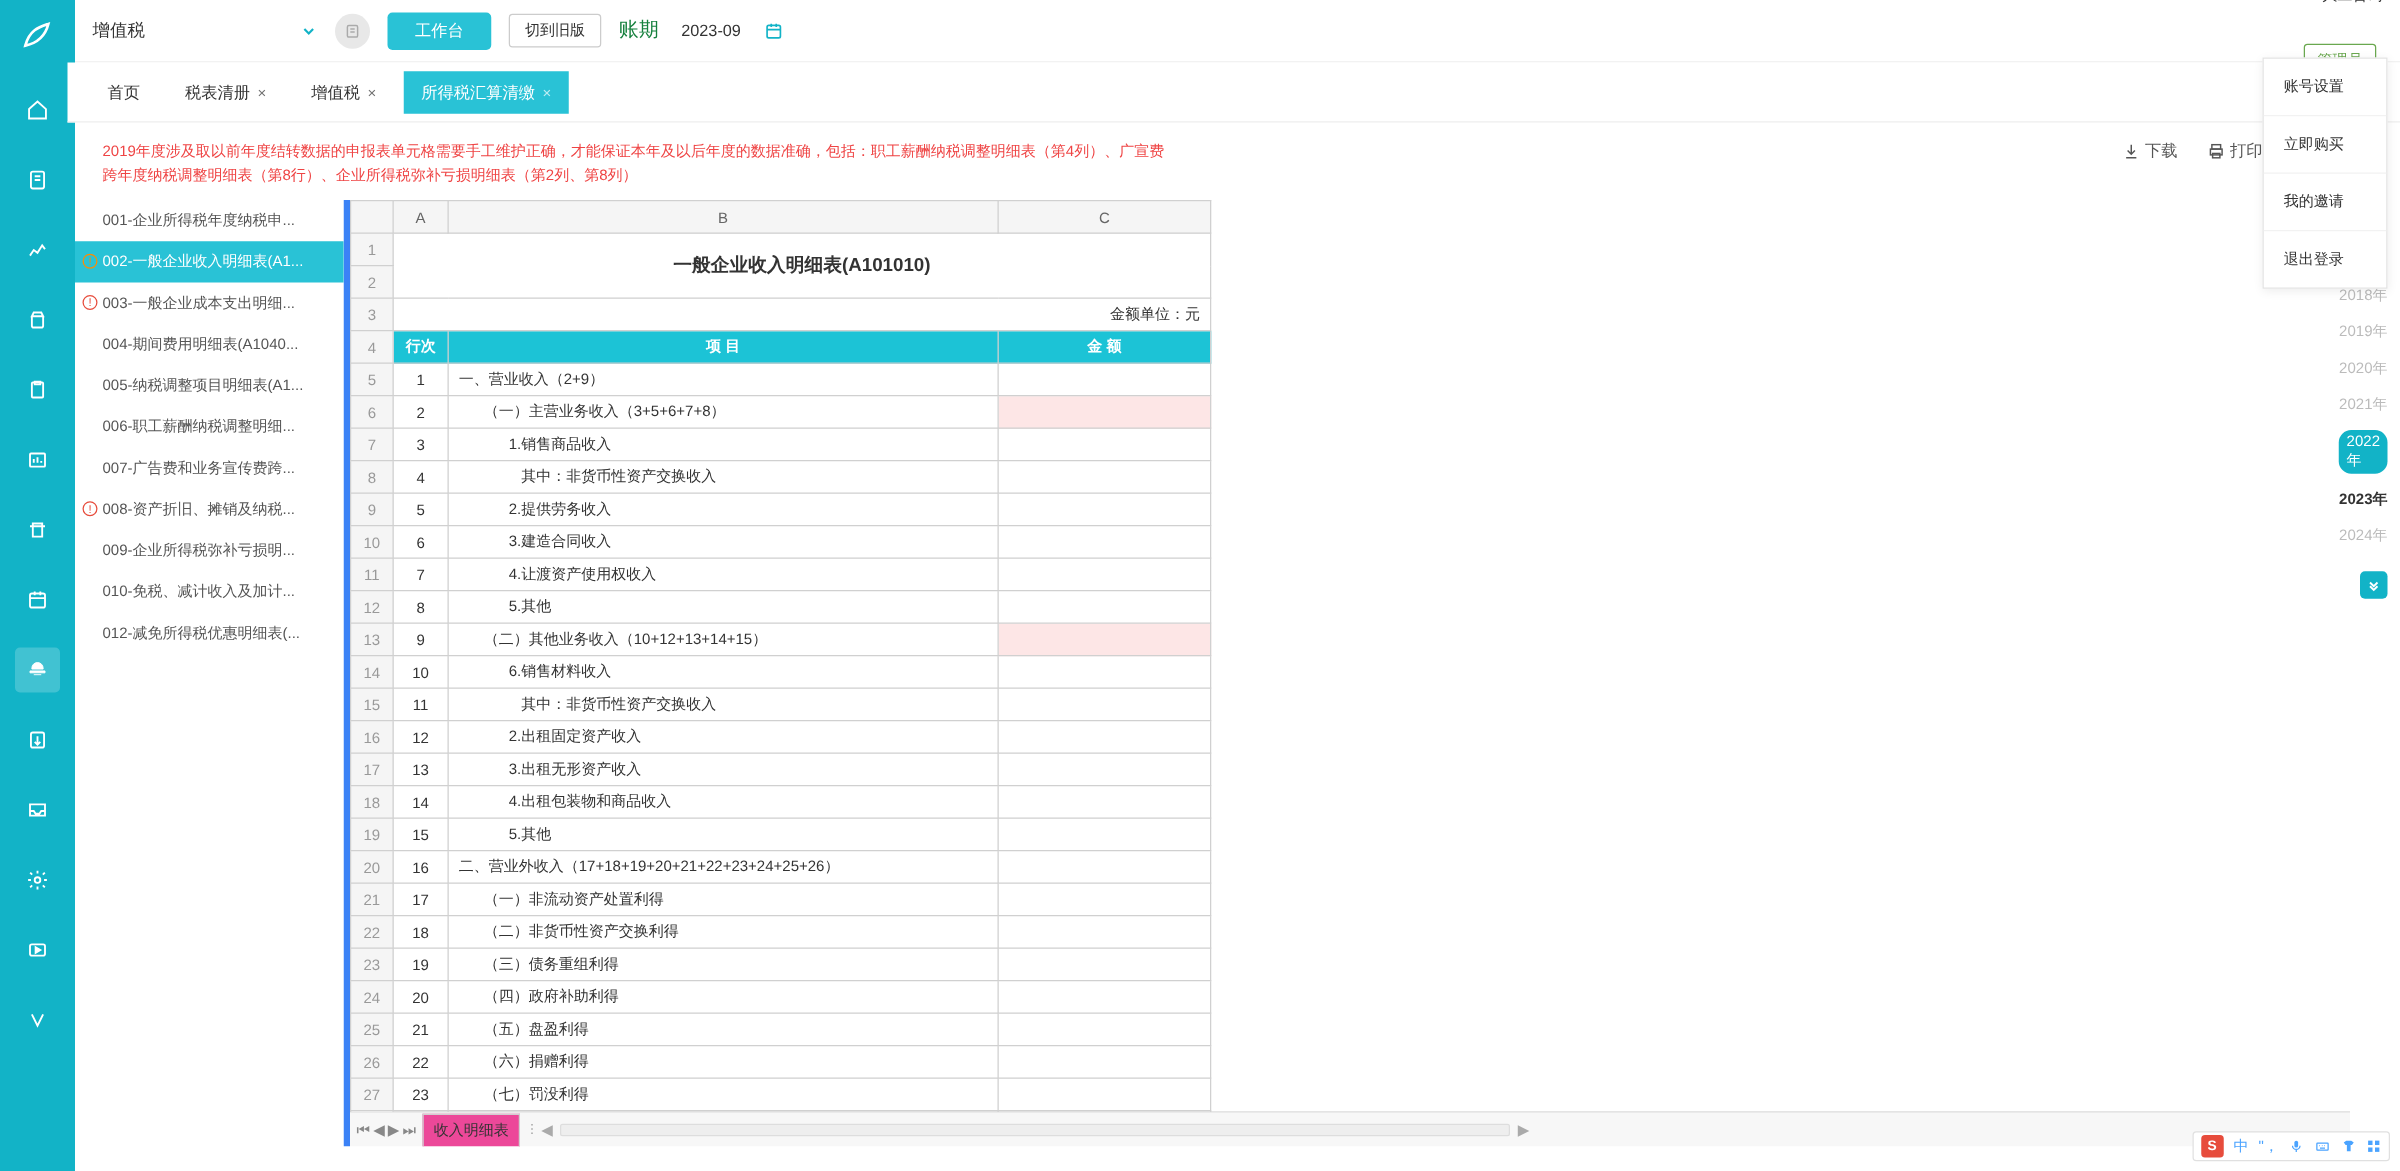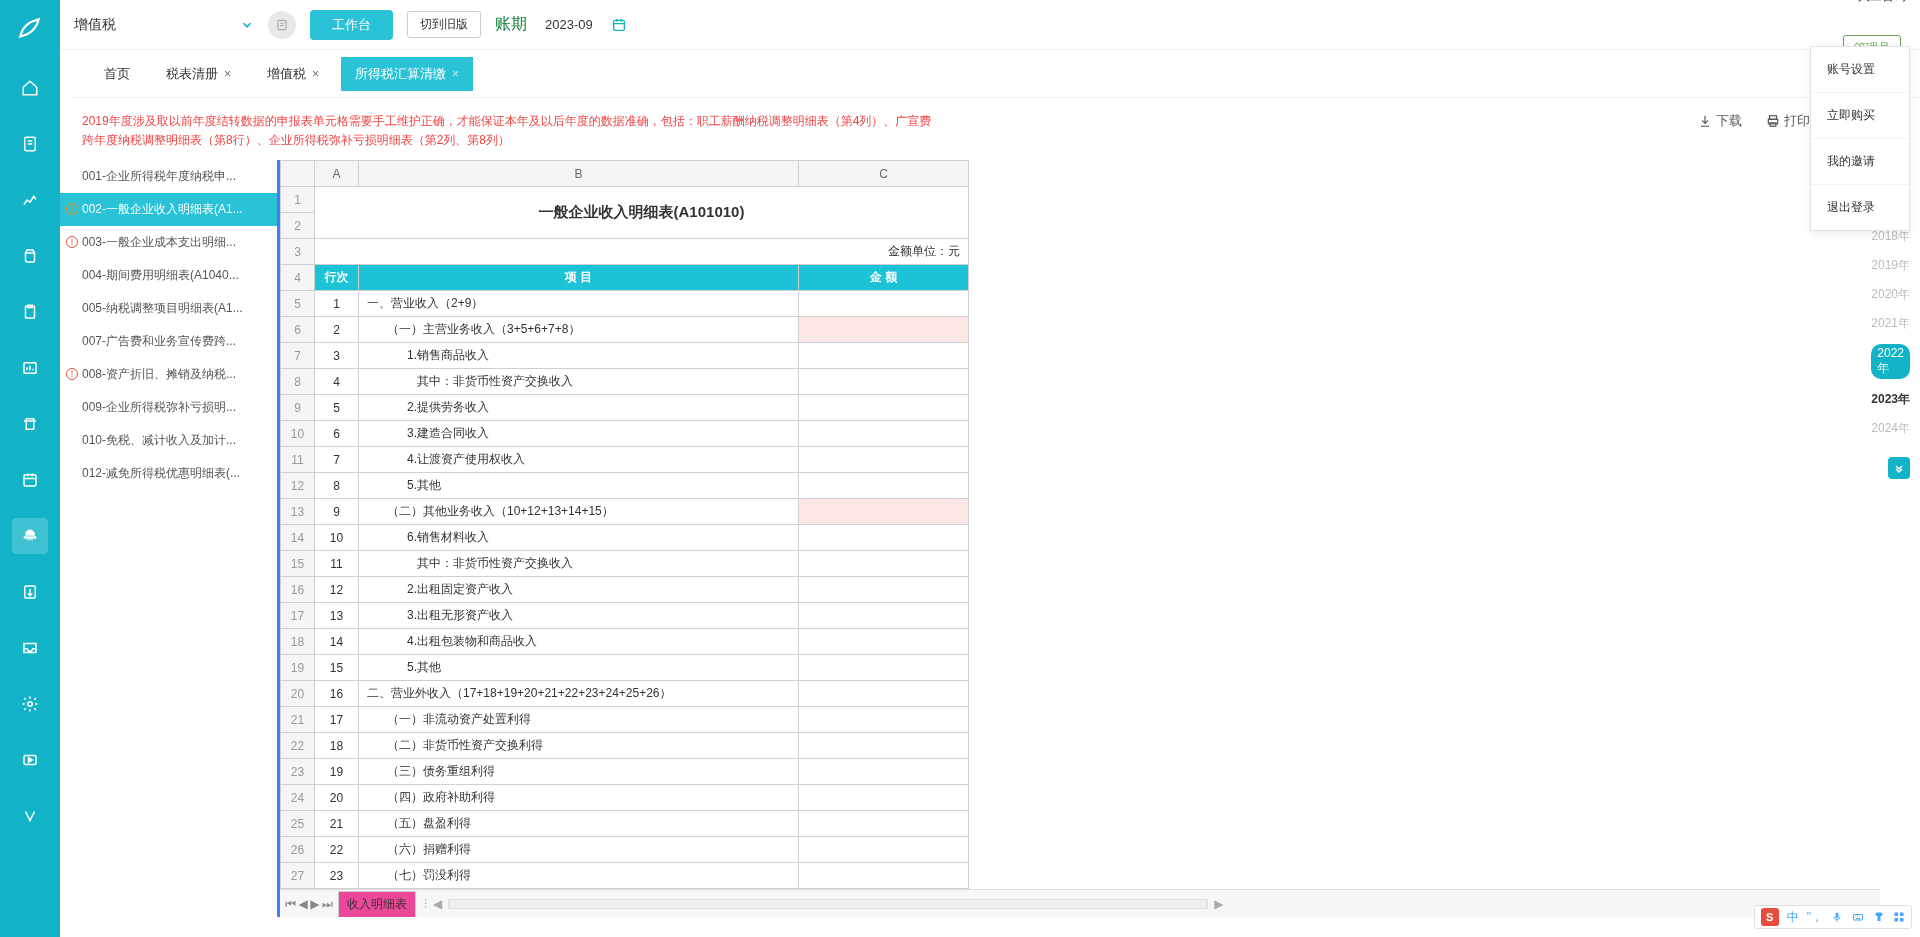--- a/index.html
+++ b/index.html
@@ -19,36 +19,36 @@
 .top-header .workdesk-btn { background: #29c2d6; color: #fff; padding: 6px 22px; border-radius: 4px; font-size: 13px; cursor: pointer; }
 .top-header .old-btn { border: 1px solid #ccc; padding: 4px 12px; border-radius: 3px; font-size: 12px; cursor: pointer; background: #fff; }
 .top-header .period-label { font-size: 16px; color: #15803d; }
 .top-header .period-value { font-size: 13px; color: #333; margin-left: 4px; }
 .top-header .cal-icon { color: #12b3c7; margin-left: 4px; }
 .top-header .right { margin-left: auto; display: flex; align-items: center; gap: 30px; flex-direction: column; }
 .top-header .consult { display: flex; align-items: center; gap: 4px; font-size: 12px; color: #333; cursor: pointer; }
 .top-header .admin-link { color: #6aa84f; border: 1px solid #6aa84f; padding: 4px 10px; border-radius: 3px; cursor: pointer; font-size: 12px; }
 
 
-.tabs-bar { position: absolute; left: 72px; top: 50px; right: 0; height: 48px; display: flex; align-items: center; padding: 0 18px; gap: 8px; border-bottom: 1px solid #eee; background: #fff; }
+.tabs-bar { position: absolute; left: 54px; top: 50px; right: 0; height: 48px; display: flex; align-items: center; padding: 0 18px; gap: 8px; border-bottom: 1px solid #eee; background: #fff; }
 .tabs-bar .tab { padding: 8px 14px; font-size: 13px; color: #333; cursor: pointer; display: flex; align-items: center; gap: 6px; }
 .tabs-bar .tab.active { background: #29c2d6; color: #fff; }
 .tabs-bar .tab .close { font-size: 12px; opacity: 0.7; }
 
 
 .warn-row { position: absolute; left: 60px; top: 98px; right: 0; padding: 14px 22px 6px 22px; display: flex; justify-content: space-between; align-items: flex-start; }
 .warn-row .warn-text { color: #ef4444; font-size: 12px; line-height: 1.6; max-width: 850px; }
 .warn-row .actions { display: flex; gap: 24px; align-items: center; color: #555; font-size: 13px; margin-right: 20px;}
 .warn-row .actions .act { cursor: pointer; display: flex; align-items: center; gap: 4px; }
 
 
 .content { position: absolute; left: 60px; top: 160px; right: 40px; bottom: 20px; display: flex; }
 
 
-.form-list { width: 220px; border-right: 3px solid #3b82f6; overflow-y: auto; }
+.form-list { width: 220px; border-right: 5px solid #3b82f6; overflow-y: auto; }
 .form-list .item { padding: 8px 10px 8px 22px; font-size: 12px; color: #555; cursor: pointer; white-space: nowrap; overflow: hidden; text-overflow: ellipsis; position: relative; }
 .form-list .item.active { background: #29c2d6; color: #fff; }
 .form-list .item .badge { position: absolute; left: 6px; top: 10px; width: 12px; height: 12px; border-radius: 50%; }
 .form-list .item .badge.orange { border: 1px solid #ff8c00; color: #ff8c00; display: flex; align-items: center; justify-content: center; font-size: 9px; }
 .form-list .item .badge.red { border: 1px solid #e74c3c; color: #e74c3c; display: flex; align-items: center; justify-content: center; font-size: 9px; }
 
 
 .sheet-wrap { flex: 1; position: relative; display: flex; flex-direction: column; }
 .sheet-scroll { flex: 1; overflow: auto; }
 .sheet { border-collapse: collapse; }
@@ -269,20 +269,21 @@
 </div>
 
 <div class="content">
 
   <div class="form-list" id="form-list">
       <div class="item"><span>001-企业所得税年度纳税申...</span></div>
       <div class="item active"><span class="badge orange">!</span><span>002-一般企业收入明细表(A1...</span></div>
       <div class="item"><span class="badge red">!</span><span>003-一般企业成本支出明细...</span></div>
       <div class="item"><span>004-期间费用明细表(A1040...</span></div>
       <div class="item"><span>005-纳税调整项目明细表(A1...</span></div>
+      <div class="item"><span>006-职工薪酬纳税调整明细...</span></div>
       <div class="item"><span>007-广告费和业务宣传费跨...</span></div>
       <div class="item"><span class="badge red">!</span><span>008-资产折旧、摊销及纳税...</span></div>
       <div class="item"><span>009-企业所得税弥补亏损明...</span></div>
       <div class="item"><span>010-免税、减计收入及加计...</span></div>
       <div class="item"><span>012-减免所得税优惠明细表(...</span></div>
     </div>
 
   <div class="sheet-wrap">
     <div class="sheet-scroll">
       <table class="sheet">

